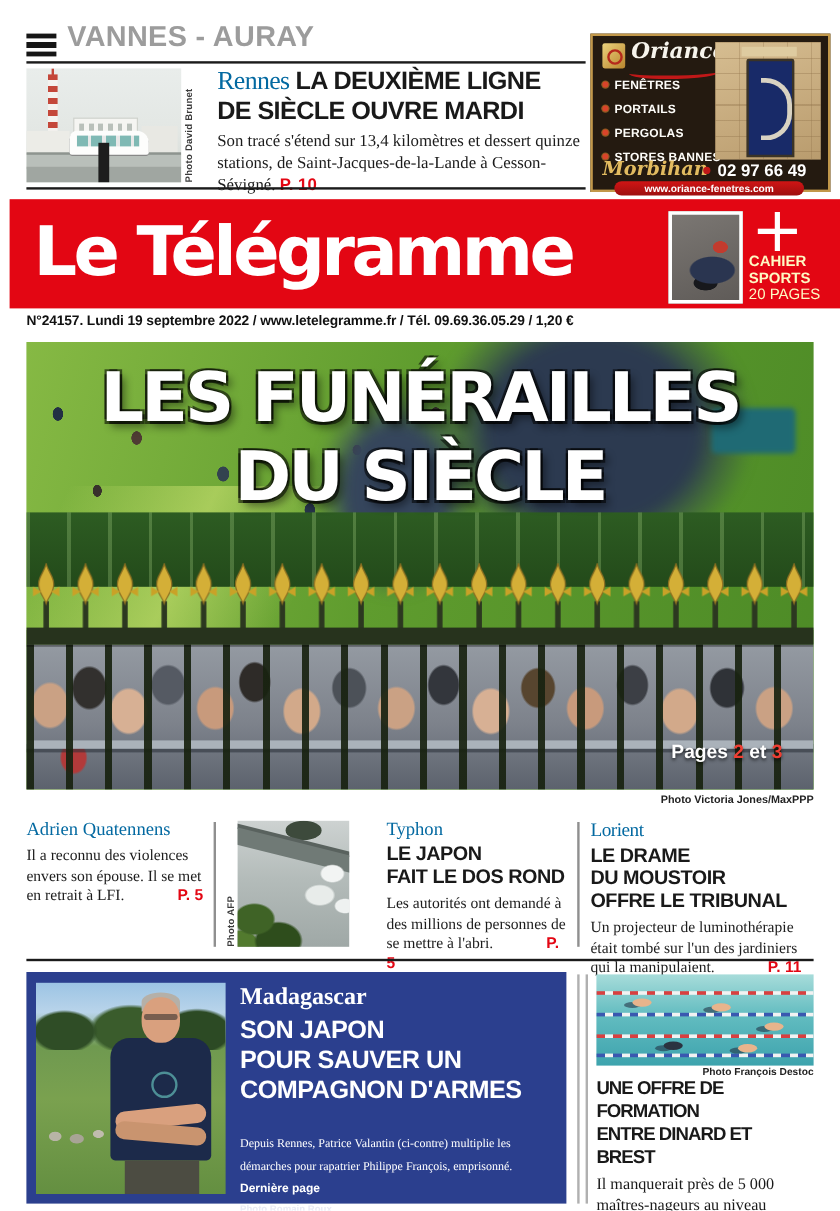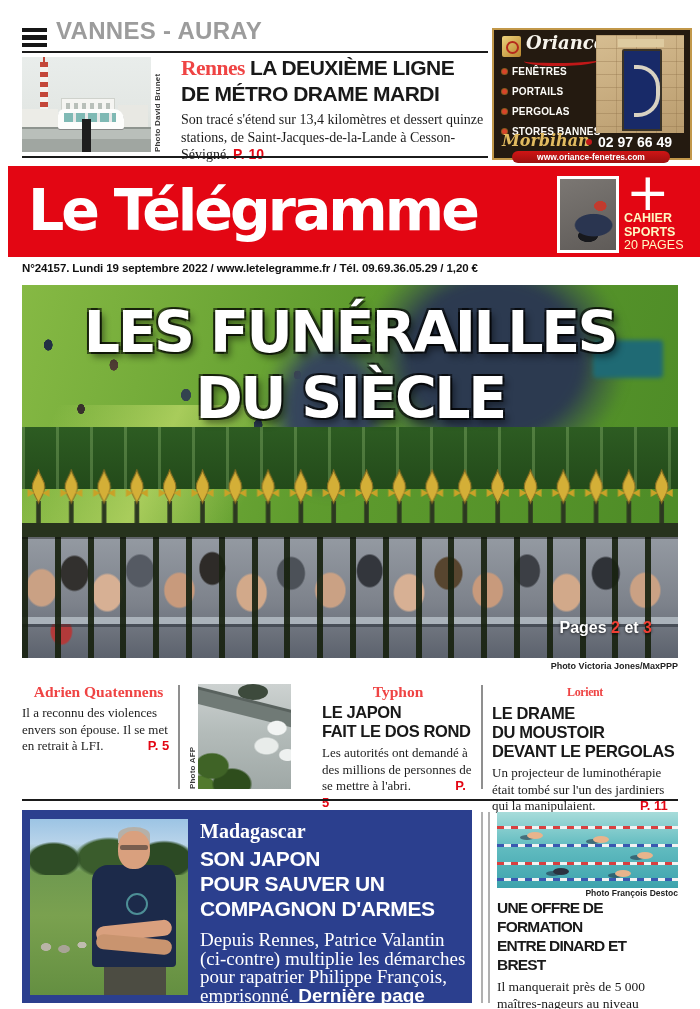--- a/index.html
+++ b/index.html
@@ -28,21 +28,21 @@
   .ts-photo .viad{position:absolute;left:0;top:70px;width:129px;height:12px;background:#b9bfba;border-top:2px solid #8e948f;}
   .ts-photo .deck{position:absolute;left:0;top:82px;width:129px;height:13px;background:#a0a6a1;}
   .ts-photo .train{position:absolute;left:36px;top:52px;width:66px;height:20px;background:#fdfdfc;border-radius:6px 10px 2px 2px;box-shadow:0 1px 0 #888;}
   .ts-photo .twin{position:absolute;left:42px;top:56px;width:52px;height:9px;
      background:repeating-linear-gradient(90deg,#7fb9b4 0 9px,#e8e8e8 9px 12px);}
   .ts-photo .post{position:absolute;left:60px;top:62px;width:9px;height:33px;background:#1d1d1d;}
   .vcred{writing-mode:vertical-rl;transform:rotate(180deg);font-size:8px;font-weight:700;color:#3a3a3a;
          letter-spacing:.2px;white-space:nowrap;}
   .ts-cred{left:153px;top:57px;height:95px;}
   .ts-text{left:181px;top:55px;width:306px;}
-  .kicker{font-family:"Liberation Serif",serif;font-weight:700;color:#ef4444;}
+  .kicker{font-family:"Liberation Serif",serif;font-weight:400;color:#0369a1;}
   .ts-h{font-size:21px;font-weight:800;letter-spacing:-.5px;line-height:25px;color:#191919;}
   .ts-h .kicker{font-size:21.5px;margin-right:5px;}
   .serifbody{font-family:"Liberation Serif",serif;font-size:14px;line-height:17.5px;color:#1c1c1c;}
   .ts-body{margin-top:5px;width:306px;}
   .pref{color:#e30613;font-weight:800;font-family:"Liberation Sans",sans-serif;}
 
   
   .ad{left:492px;top:28px;width:196px;height:128px;background:#241a10;border:2px solid #c2984a;}
   .ad-logo-sq{position:absolute;left:8px;top:6px;width:19px;height:21px;
       background:linear-gradient(135deg,#ecd27c,#b9862e);border-radius:2px;}
@@ -138,21 +138,21 @@
       font-family:"DejaVu Sans",sans-serif;font-size:57px;letter-spacing:-2.5px;line-height:62px;
       text-shadow:-2px -2px 0 rgba(0,0,0,.55),2px -2px 0 rgba(0,0,0,.55),-2px 2px 0 rgba(0,0,0,.55),
                   2px 2px 0 rgba(0,0,0,.55),4px 5px 7px rgba(0,0,0,.45);}
   .mp-h1{top:16px;} .mp-h2{top:82px;}
   .mp-pages{position:absolute;right:26px;top:334px;font-size:16px;font-weight:800;color:#fff;
       text-shadow:0 1px 3px rgba(0,0,0,.7);}
   .mp-pages .rednum{color:#ef3e33;}
   .main-cred{left:22px;top:661px;width:656px;text-align:right;font-size:9px;font-weight:700;color:#222;}
 
   
-  .brief .kicker{font-size:15.5px;display:block;margin-bottom:2px;text-align:center;}
+  .brief .kicker{font-size:15.5px;display:block;margin-bottom:2px;}
   .bh{font-size:16.5px;font-weight:800;letter-spacing:-.4px;line-height:19px;color:#191919;}
   .bbody{font-family:"Liberation Serif",serif;font-size:13px;line-height:16.5px;margin-top:4px;color:#1c1c1c;}
   .bbody .pref{font-size:13px;padding-left:41px;}
   .vdiv{width:2px;background:#8f8f8f;}
   .b2-photo{left:198px;top:684px;width:93px;height:105px;overflow:hidden;
       background:linear-gradient(180deg,#cdd2d1 0%,#b4bcba 45%,#9fa8a6 100%);}
   .b2-photo .wall{position:absolute;left:-16px;top:18px;width:130px;height:14px;background:#707a76;
       transform:rotate(14deg);box-shadow:0 -3px 0 #59625e;}
   .b2-photo .spray{position:absolute;left:30px;top:26px;width:70px;height:60px;
       background:radial-gradient(16px 12px at 70% 30%,#f2f4f3 0 55%,transparent 65%),
@@ -181,21 +181,21 @@
   .f-photo .hair{position:absolute;left:88px;top:8px;width:32px;height:16px;background:#b5b0a8;border-radius:50% 50% 0 0;}
   .f-photo .glasses{position:absolute;left:90px;top:26px;width:28px;height:5px;background:rgba(40,40,40,.55);border-radius:2px;}
   .f-photo .torso{position:absolute;left:62px;top:46px;width:84px;height:102px;background:#1c2a4a;border-radius:16px 16px 4px 4px;}
   .f-photo .compass{position:absolute;left:96px;top:74px;width:18px;height:18px;border:2px solid #4d8f96;border-radius:50%;}
   .f-photo .armL{position:absolute;left:66px;top:104px;width:76px;height:16px;background:#d9a07e;border-radius:8px;transform:rotate(-6deg);}
   .f-photo .armR{position:absolute;left:66px;top:118px;width:76px;height:15px;background:#c9946f;border-radius:8px;transform:rotate(5deg);}
   .f-photo .pants{position:absolute;left:74px;top:148px;width:62px;height:28px;background:#4c4c42;}
   .f-text{position:absolute;left:178px;top:10px;width:266px;color:#fff;}
   .f-kicker{font-family:"Liberation Serif",serif;font-weight:700;font-size:20px;}
   .f-h{font-size:21px;font-weight:800;letter-spacing:-.4px;line-height:25px;margin-top:3px;}
-  .f-body{font-family:"Liberation Serif",serif;font-size:19px;line-height:18.5px;margin-top:10px;}
+  .f-body{font-family:"Liberation Serif",serif;font-size:10px;line-height:18.5px;margin-top:24px;}
   .f-body .dpage{font-family:"Liberation Sans",sans-serif;font-weight:800;}
   .f-cred{font-size:8px;font-weight:700;margin-top:2px;color:#e8eaf4;}
   .ddiv{width:1.5px;background:#b0b0b0;}
 
   .swim{left:497px;top:812px;width:181px;}
   .sw-photo{position:relative;width:181px;height:76px;overflow:hidden;
       background:linear-gradient(180deg,#a7dcda 0%,#62bcc0 45%,#3da3ad 100%);}
   .sw-lane{position:absolute;left:0;width:100%;height:3px;}
   .sw-l1{top:14px;background:repeating-linear-gradient(90deg,#d84040 0 7px,#f2f2f2 7px 14px);}
   .sw-l2{top:32px;background:repeating-linear-gradient(90deg,#3a58b0 0 7px,#f2f2f2 7px 14px);}
@@ -230,21 +230,21 @@
     <div class="viad"></div>
       <div class="train"></div>
     <div class="twin"></div>
       <div class="deck"></div>
       <div class="post"></div>
   </div>
   <div class="abs vcred ts-cred">Photo David Brunet</div>
   <div class="abs ts-text">
     <div class="ts-h">
       <span class="kicker">Rennes</span><span>LA DEUXIÈME LIGNE</span><br>
-      <span>DE MÉTRO DRAME MARDI</span>
+      <span>DE SIÈCLE OUVRE MARDI</span>
     </div>
     <div class="serifbody ts-body">
       <span>Son tracé s'étend sur 13,4 kilomètres et dessert quinze stations, de Saint-Jacques-de-la-Lande à Cesson-Sévigné.</span>
       <span class="pref">P. 10</span>
     </div>
   </div>
   <div class="abs rule-thin" style="left:22px;top:156px;width:466px;"></div>
 
   <div class="abs ad">
     <div class="ad-logo-sq"></div>
@@ -334,24 +334,24 @@
       <span>FAIT LE DOS ROND</span>
     </div>
     <div class="bbody">
       <span>Les autorités ont demandé à des millions de personnes de se mettre à l'abri.</span>
       <span class="pref">P. 5</span>
     </div>
   </div>
   <div class="abs vdiv" style="left:481px;top:685px;height:104px;"></div>
   <div class="abs brief" style="left:492px;top:683px;width:186px;">
     <div class="bh">
-      <span class="kicker" style="font-size:12px;">Lorient</span>
+      <span class="kicker" style="font-size:16px;">Lorient</span>
       <span>LE DRAME</span><br>
       <span>DU MOUSTOIR</span><br>
-      <span>DEVANT LE PERGOLAS</span>
+      <span>OFFRE LE TRIBUNAL</span>
     </div>
     <div class="bbody">
       <span>Un projecteur de luminothérapie était tombé sur l'un des jardiniers qui la manipulaient.</span>
       <span class="pref">P. 11</span>
     </div>
   </div>
 
   <div class="abs rule" style="left:22px;top:799px;width:656px;"></div>
 
   <div class="abs feature">

